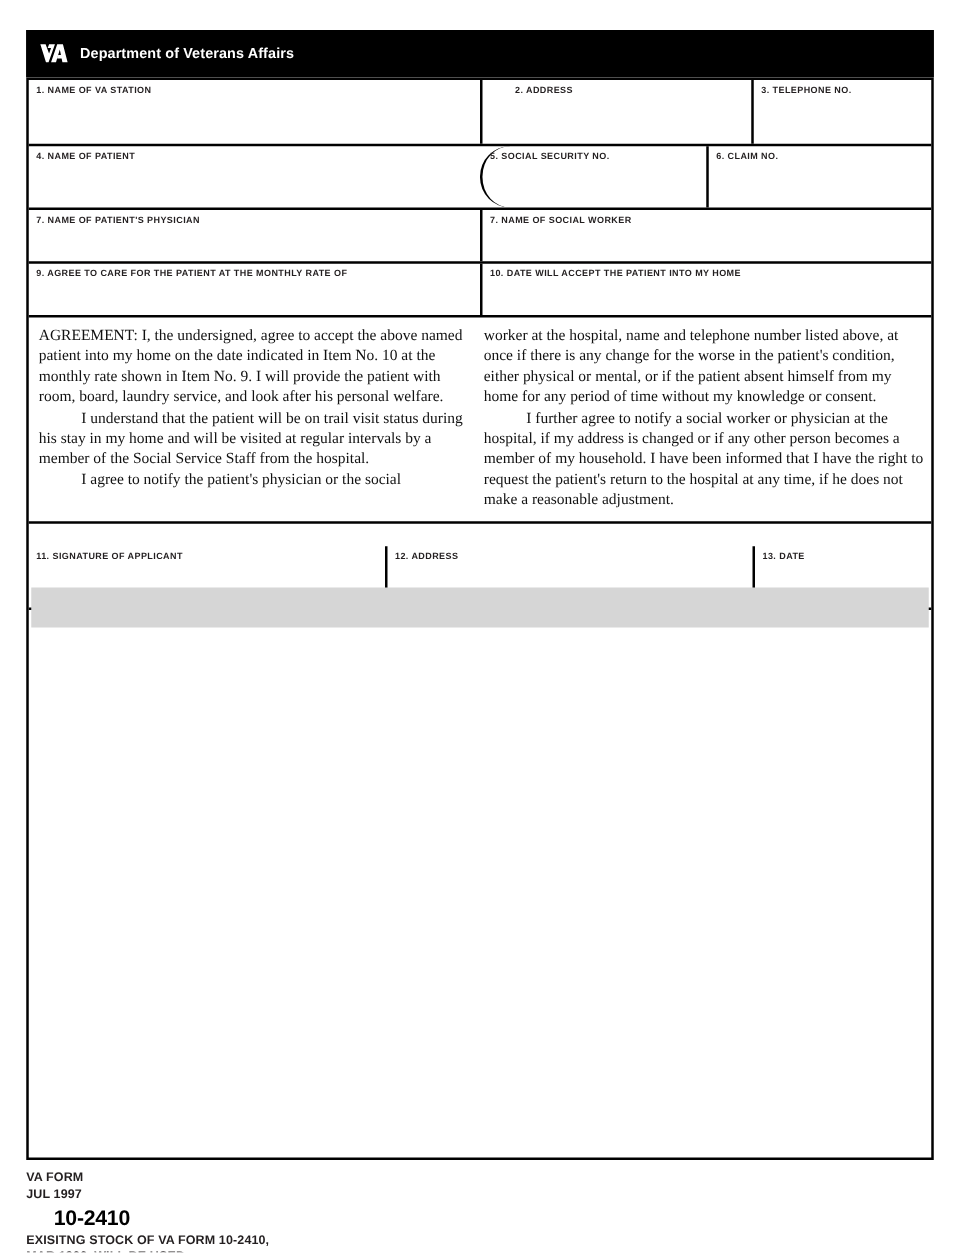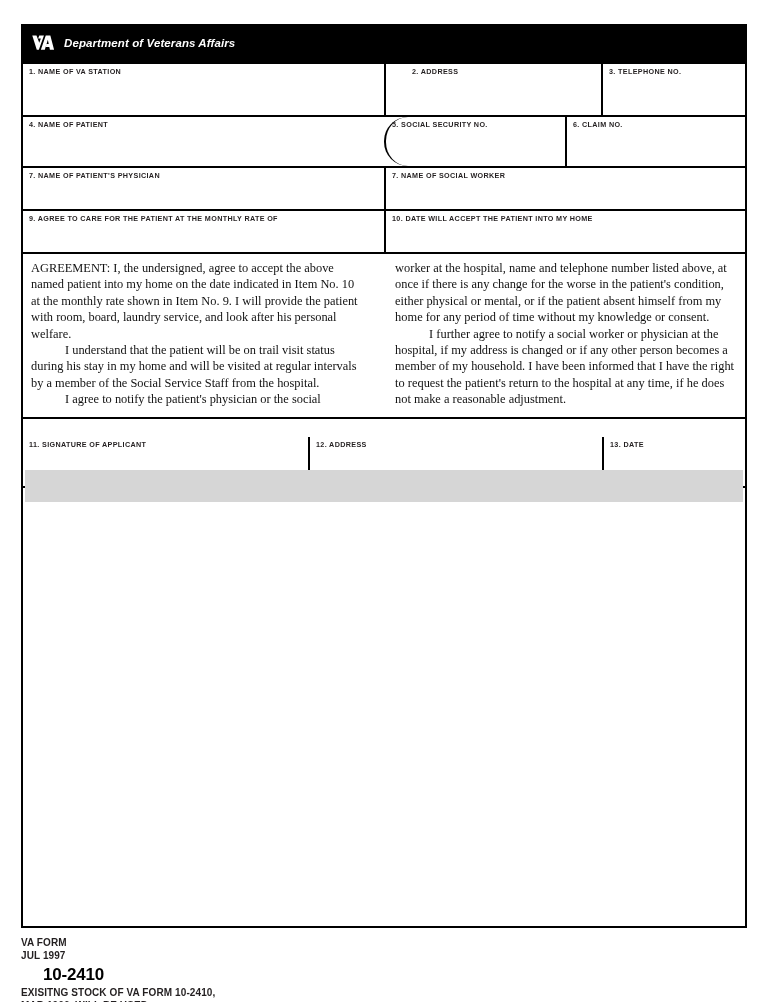--- a/index.html
+++ b/index.html
@@ -51,21 +51,20 @@
     flex: 0 0 auto;
     margin-right: 9px;
   }
   .va-logo svg { display: block; }
   .agency-name {
     color: #ffffff;
     font-size: 11.5px;
     font-weight: bold;
     letter-spacing: 0.1px;
     white-space: nowrap;
-    font-style: italic;
   }
   .header-title-box {
     position: absolute;
     left: 256px;
     top: 3px;
     right: 3px;
     bottom: 3px;
     background: #ffffff;
     display: flex;
     align-items: center;
@@ -249,21 +248,21 @@
 
     <div class="row row-sep" style="top:147px; height:43px;">
       <div class="cell" style="left:0px; width:361px;">
         <div class="field-label">9. AGREE TO CARE FOR THE PATIENT AT THE MONTHLY RATE OF</div>
       </div>
       <div class="cell cell-div" style="left:361px; width:361px;">
         <div class="field-label">10. DATE WILL ACCEPT THE PATIENT INTO MY HOME</div>
       </div>
     </div>
 
-    <div class="agreement row-sep" style="top:190px; height:165px;gap:16px;">
+    <div class="agreement row-sep" style="top:190px; height:165px;">
       <div class="agreement-col left">
         <p>AGREEMENT: I, the undersigned, agree to accept the above named patient into my home on the date indicated in Item No. 10 at the monthly rate shown in Item No. 9. I will provide the patient with room, board, laundry service, and look after his personal welfare.</p>
         <p class="indent">I understand that the patient will be on trail visit status during his stay in my home and will be visited at regular intervals by a member of the Social Service Staff from the hospital.</p>
         <p class="indent">I agree to notify the patient's physician or the social</p>
       </div>
       <div class="agreement-col right">
         <p>worker at the hospital, name and telephone number listed above, at once if there is any change for the worse in the patient's condition, either physical or mental, or if the patient absent himself from my home for any period of time without my knowledge or consent.</p>
         <p class="indent">I further agree to notify a social worker or physician at the hospital, if my address is changed or if any other person becomes a member of my household. I have been informed that I have the right to request the patient's return to the hospital at any time, if he does not make a reasonable adjustment.</p>
       </div>
     </div>

